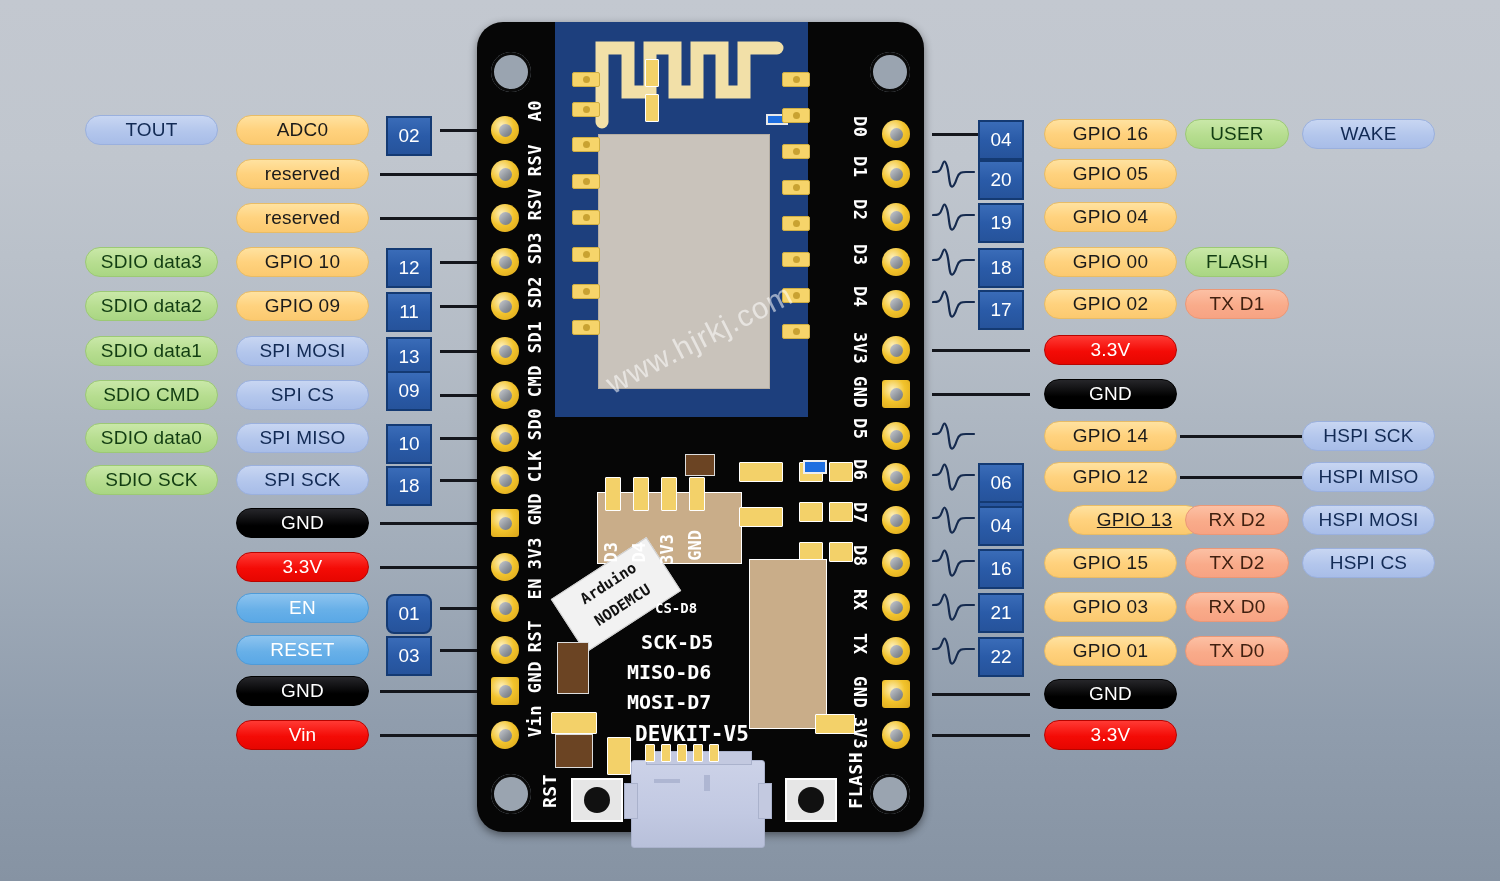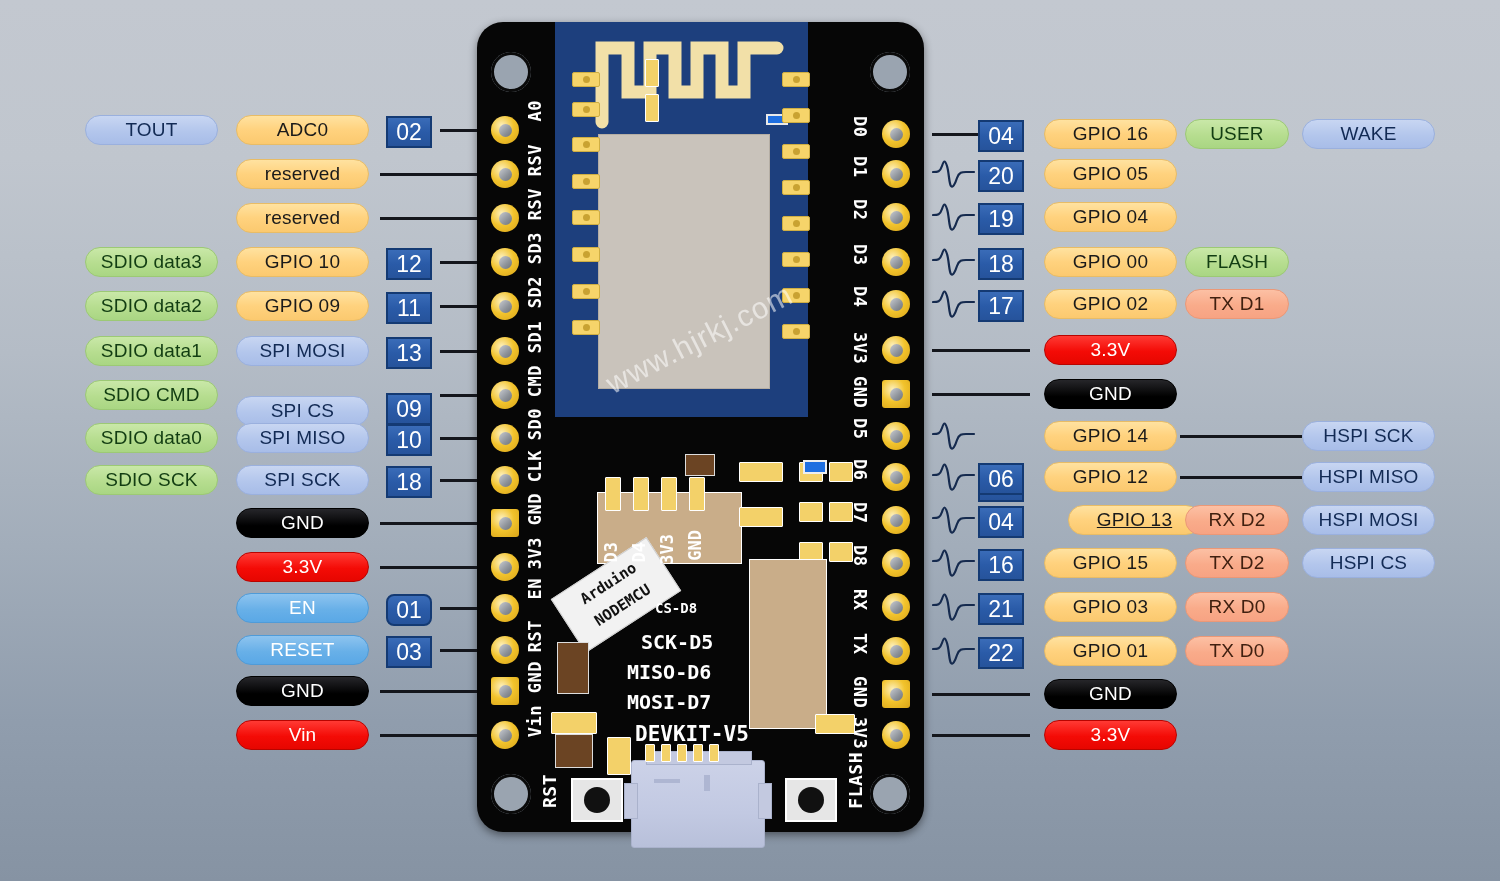--- a/index.html
+++ b/index.html
@@ -25,23 +25,23 @@
   .p-lblue{background:linear-gradient(180deg,#8ec4ef 0%,#68b0e8 55%,#5aa8e6 100%);
            color:#ffffff;border:1px solid #4f9bd8;}
   .p-black{background:linear-gradient(180deg,#26262a 0%,#000 60%);color:#fff;border:1px solid #000;}
   .p-red{background:linear-gradient(180deg,#ff3a34 0%,#f40b06 55%,#e60600 100%);
          color:#fff;border:1px solid #b80400;}
   .p-salmon{background:linear-gradient(180deg,#fcc0a4 0%,#f9ab8a 55%,#f7a383 100%);
             color:#402010;border:1px solid #eb9877;}
 
   
   .numbox{
-    position:absolute;width:46px;height:32px;
+    position:absolute;width:46px;height:40px;
     background:linear-gradient(180deg,#3a6cb8 0%,#2a5ba8 50%,#26539b 100%);
-    border:2px solid #143a73;color:#fff;font-size:23px;
+    border:2px solid #143a73;color:#fff;font-size:19px;
     display:flex;align-items:center;justify-content:center;box-sizing:border-box;
   }
 
   
   .lead{position:absolute;height:3px;background:#14161c;}
 
   
   .pwm{position:absolute;width:46px;height:30px;}
 
   
@@ -247,22 +247,22 @@
       <div class="silk ud" style="left: 525px; top: 276px;">SD2</div>
       <div class="pill p-green" style="left: 85px; width: 133px; top: 336px;">SDIO data1</div>
       <div class="pill p-blue" style="left: 236px; width: 133px; top: 336px;">SPI MOSI</div>
       <div class="numbox" style="left: 386px; top: 337px;">13</div>
       <div class="lead" style="left: 440px; top: 350px; width: 37px;"></div>
       <div class="hole" style="left: 491px; top: 337px;">
         <i></i>
       </div>
       <div class="silk ud" style="left: 525px; top: 321px;">SD1</div>
       <div class="pill p-green" style="left: 85px; width: 133px; top: 380px;">SDIO CMD</div>
-      <div class="pill p-blue" style="left: 236px; width: 133px; top: 396px;">SPI CS</div>
-      <div class="numbox" style="left: 386px; top: 393px;">09</div>
+      <div class="pill p-blue" style="left: 236px; width: 133px; top: 380px;">SPI CS</div>
+      <div class="numbox" style="left: 386px; top: 371px;">09</div>
       <div class="lead" style="left: 440px; top: 394px; width: 37px;"></div>
       <div class="hole" style="left: 491px; top: 381px;">
         <i></i>
       </div>
       <div class="silk ud" style="left: 525px; top: 365px;">CMD</div>
       <div class="pill p-green" style="left: 85px; width: 133px; top: 423px;">SDIO data0</div>
       <div class="pill p-blue" style="left: 236px; width: 133px; top: 423px;">SPI MISO</div>
       <div class="numbox" style="left: 386px; top: 424px;">10</div>
       <div class="lead" style="left: 440px; top: 437px; width: 37px;"></div>
       <div class="hole" style="left: 491px; top: 424px;">

